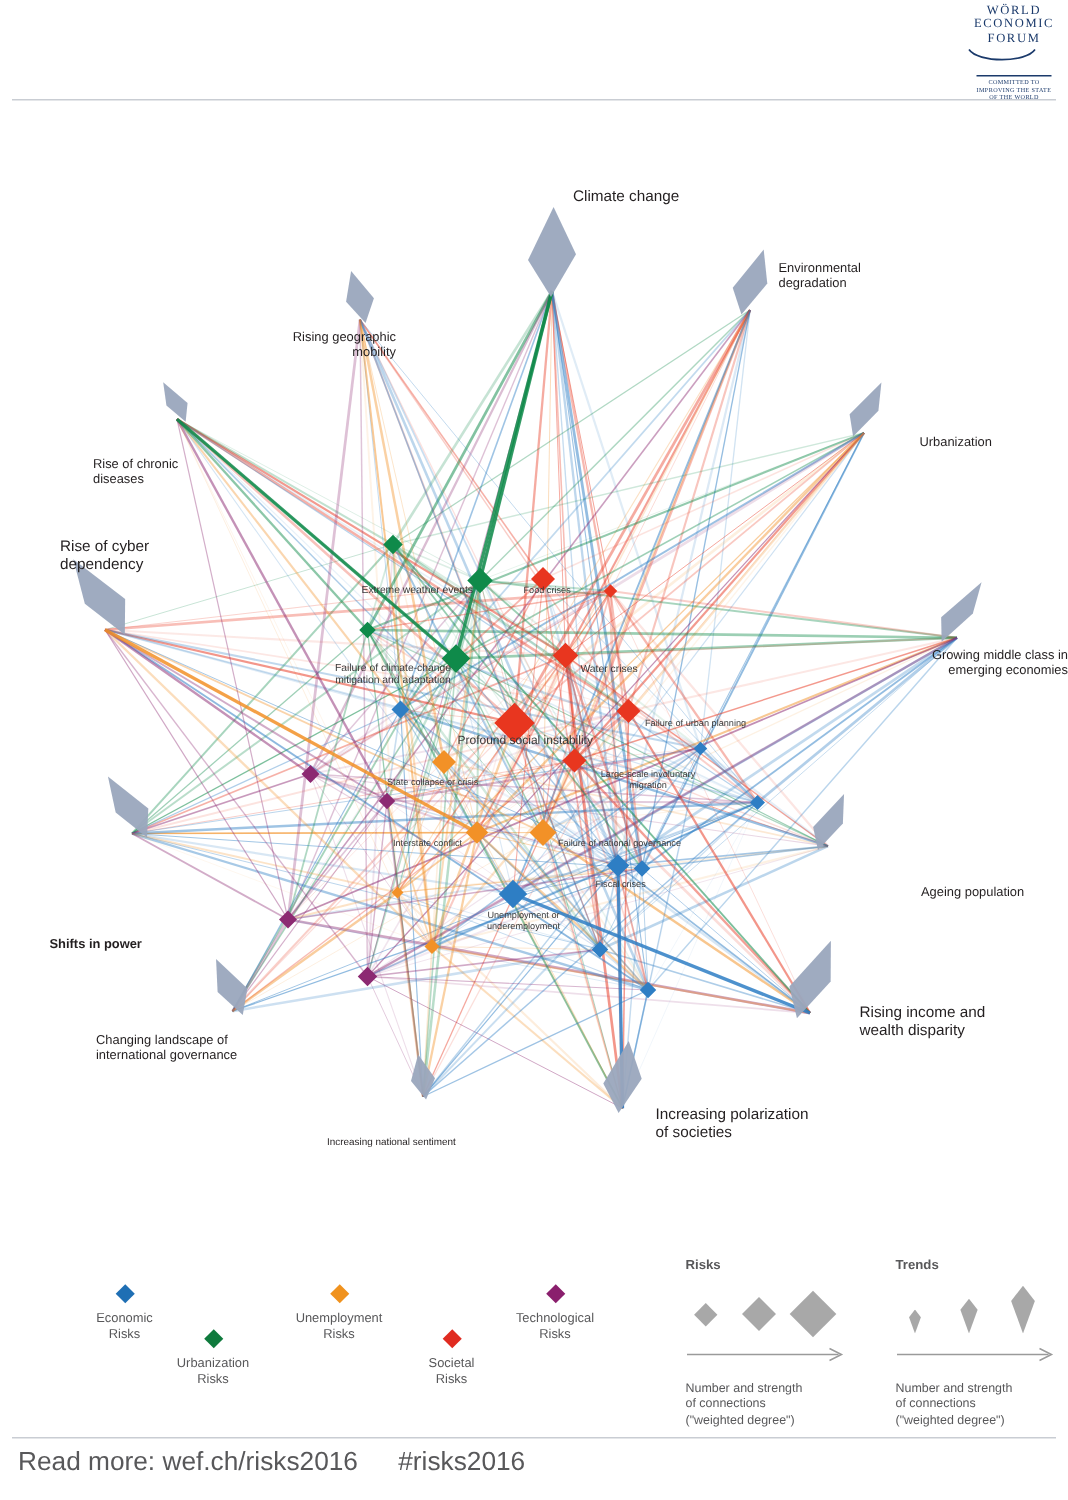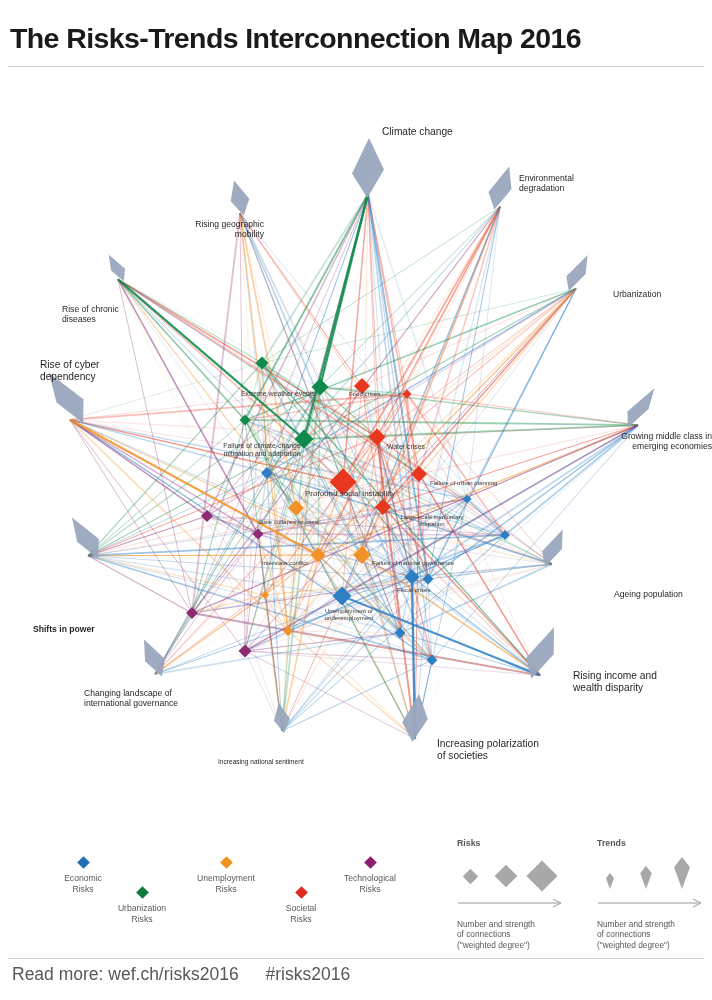--- a/index.html
+++ b/index.html
@@ -65,22 +65,33 @@
   #footer{
     position:absolute;left:12px;top:964px;
     font-size:17.5px;color:#58585a;white-space:nowrap;
   }
   #footer .hash{margin-left:22px;}
 </style>
 </head>
 <body>
 
 <div id="header">
-  <div id="page-title">The Risks-Trends Interconnection Map 2016</div>
 
+  <div id="wef-logo">
+    <div class="wef-line">WÖRLD</div>
+    <div class="wef-line">ECONOMIC</div>
+    <div class="wef-line">FORUM</div>
+    <svg id="wef-swoosh" viewBox="0 0 46 11">
+      <path d="M1 1 C 7 10, 39 10, 45 1" fill="none" stroke="#1b3a6b" stroke-width="1.1"></path>
+    </svg>
+    <div id="wef-tagline-rule"></div>
+    <div class="wef-tagline">COMMITTED TO</div>
+    <div class="wef-tagline">IMPROVING THE STATE</div>
+    <div class="wef-tagline">OF THE WORLD</div>
+  </div>
 
   <div id="header-rule"></div>
 </div>
 
 <div id="map">
   <svg id="map-svg" width="712" height="740" viewBox="0 0 712 740">
     <g id="edges">
         <line x1="368" y1="126" x2="343" y2="414" stroke="#e8361f" stroke-width="1.54" stroke-opacity="0.42"></line>
         <line x1="368" y1="126" x2="320" y2="319" stroke="#0f8a4a" stroke-width="0.63" stroke-opacity="0.26"></line>
         <line x1="368" y1="126" x2="377" y2="369" stroke="#e8361f" stroke-width="0.53" stroke-opacity="0.52"></line>
@@ -514,21 +525,21 @@
   </svg>
   <div id="trend-labels">
       <div class="trend-label big" style="left: 382px; top: 58px; width: 84px;">Climate change</div>
       <div class="trend-label" style="left: 519px; top: 105px; width: 84px;">Environmental degradation</div>
       <div class="trend-label" style="left: 613px; top: 221px;">Urbanization</div>
       <div class="trend-label" style="left: auto; top: 363px; width: 96px; text-align: right; right: 0px;">Growing middle class in emerging economies</div>
       <div class="trend-label" style="left: 614px; top: 505px; margin-top: 16px;">Ageing population</div>
       <div class="trend-label big" style="left: 573px; top: 602px; width: 108px;">Rising income and wealth disparity</div>
       <div class="trend-label big" style="left: 437px; top: 670px; width: 108px;">Increasing polarization of societies</div>
       <div class="trend-label small" style="left: 218px; top: 690px;">Increasing national sentiment</div>
-      <div class="trend-label" style="left: 84px; top: 620px; width: 108px;">Changing landscape of international governance</div>
+      <div class="trend-label" style="left: 64px; top: 620px; width: 108px;">Changing landscape of international governance</div>
       <div class="trend-label" style="left: 33px; top: 556px; font-weight: bold;">Shifts in power</div>
       <div class="trend-label big" style="left: 40px; top: 291px; width: 84px;">Rise of cyber dependency</div>
       <div class="trend-label" style="left: 62px; top: 236px; width: 84px;">Rise of chronic diseases</div>
       <div class="trend-label" style="left: auto; top: 151px; width: 96px; text-align: right; right: 448px;">Rising geographic mobility</div>
     </div>
   <div id="risk-labels">
       <div class="risk-label center" style="left: 305px; top: 421px;">Profound social instability</div>
       <div class="risk-label wrap mid" style="left: 223px; top: 374px;">Failure of climate-change mitigation and adaptation</div>
       <div class="risk-label mid" style="left: 241px; top: 322px;">Extreme weather events</div>
       <div class="risk-label mid" style="left: 387px; top: 375px;">Water crises</div>

